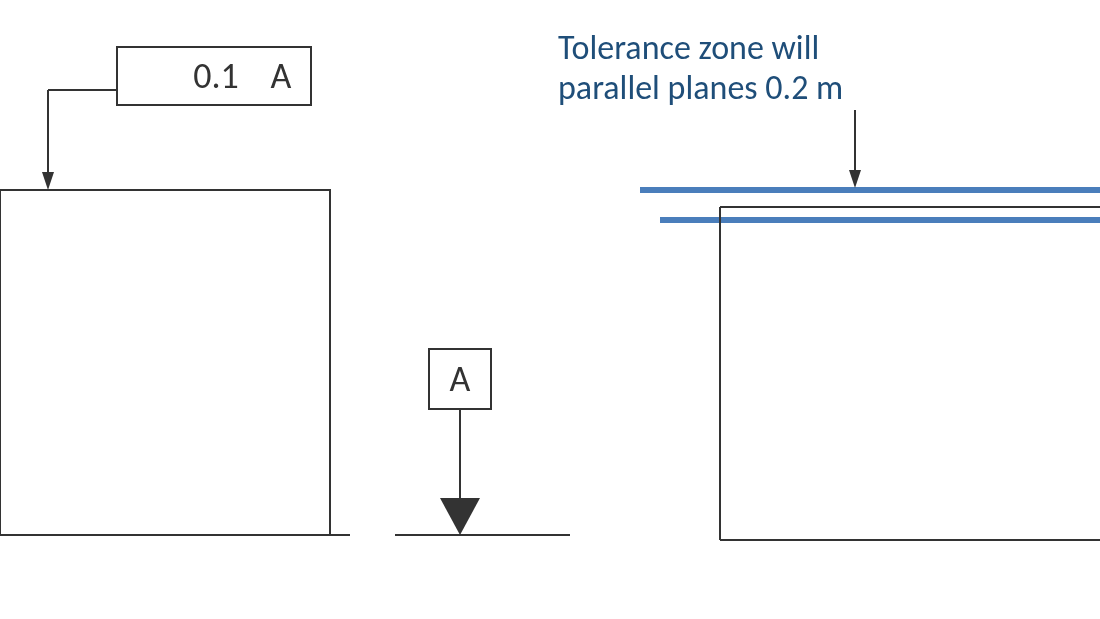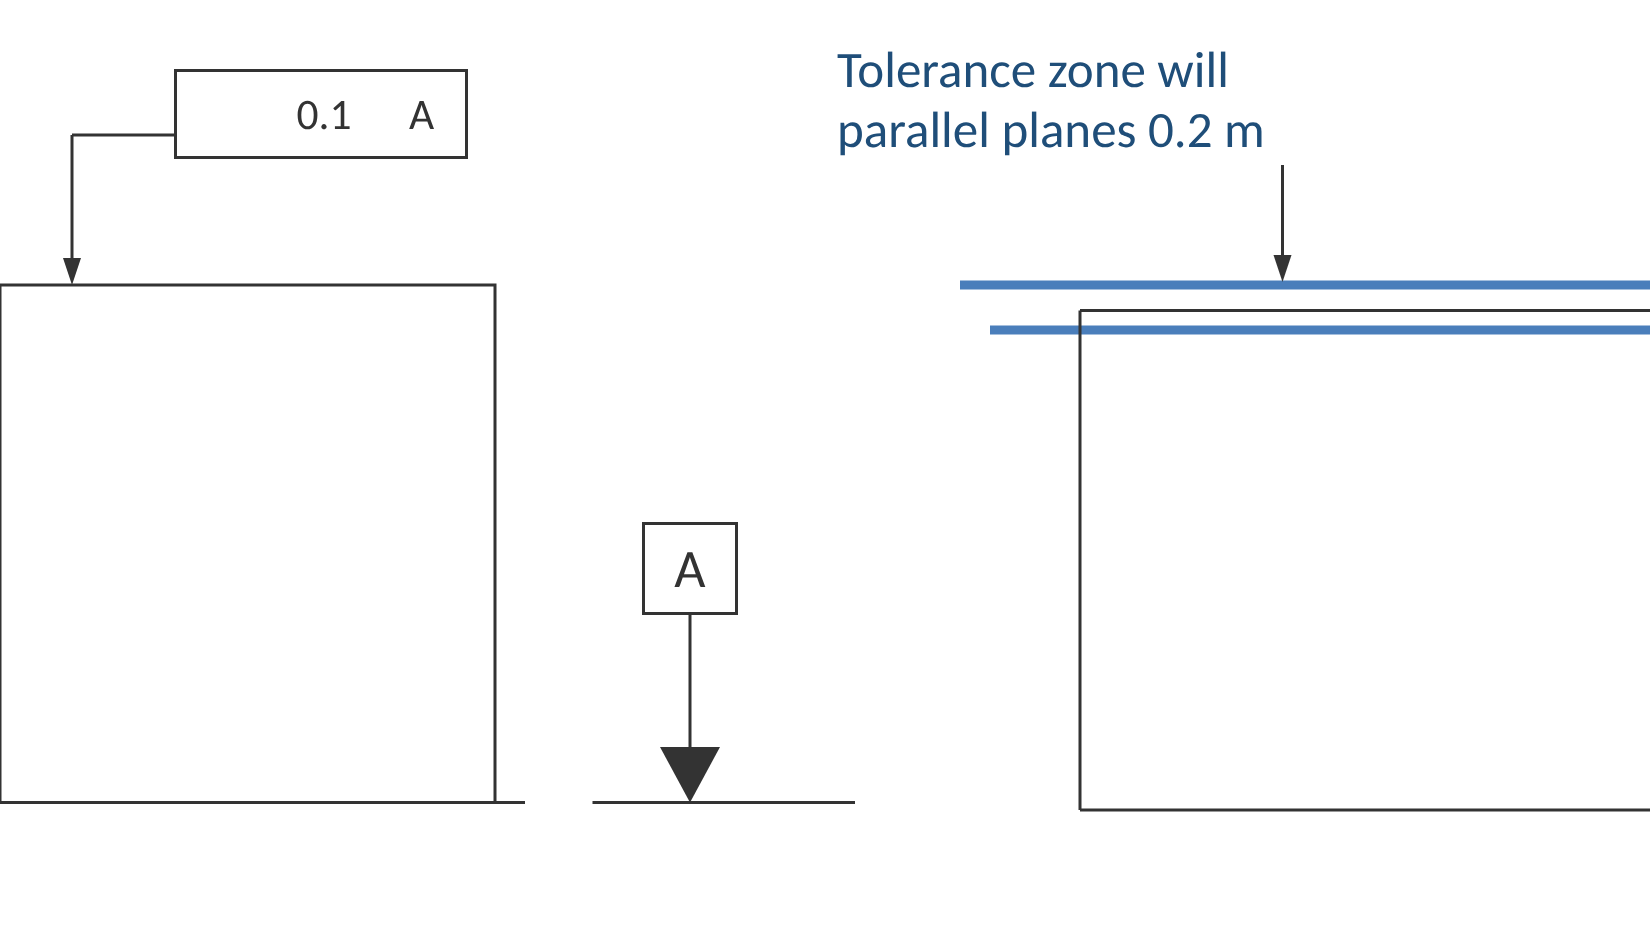--- a/index.html
+++ b/index.html
@@ -26,21 +26,21 @@
       font-size: 34px;
       line-height: 1.2;
     }
     .fcf-cell {
       position: absolute;
       border: 2px solid #333;
       background: #fff;
       display: flex;
       align-items: center;
       justify-content: center;
-      font-size: 29px;
+      font-size: 36px;
       color: #333;
     }
     .datum-box {
       position: absolute;
       border: 2px solid #333;
       background: #fff;
       display: flex;
       align-items: center;
       justify-content: center;
       font-size: 36px;

